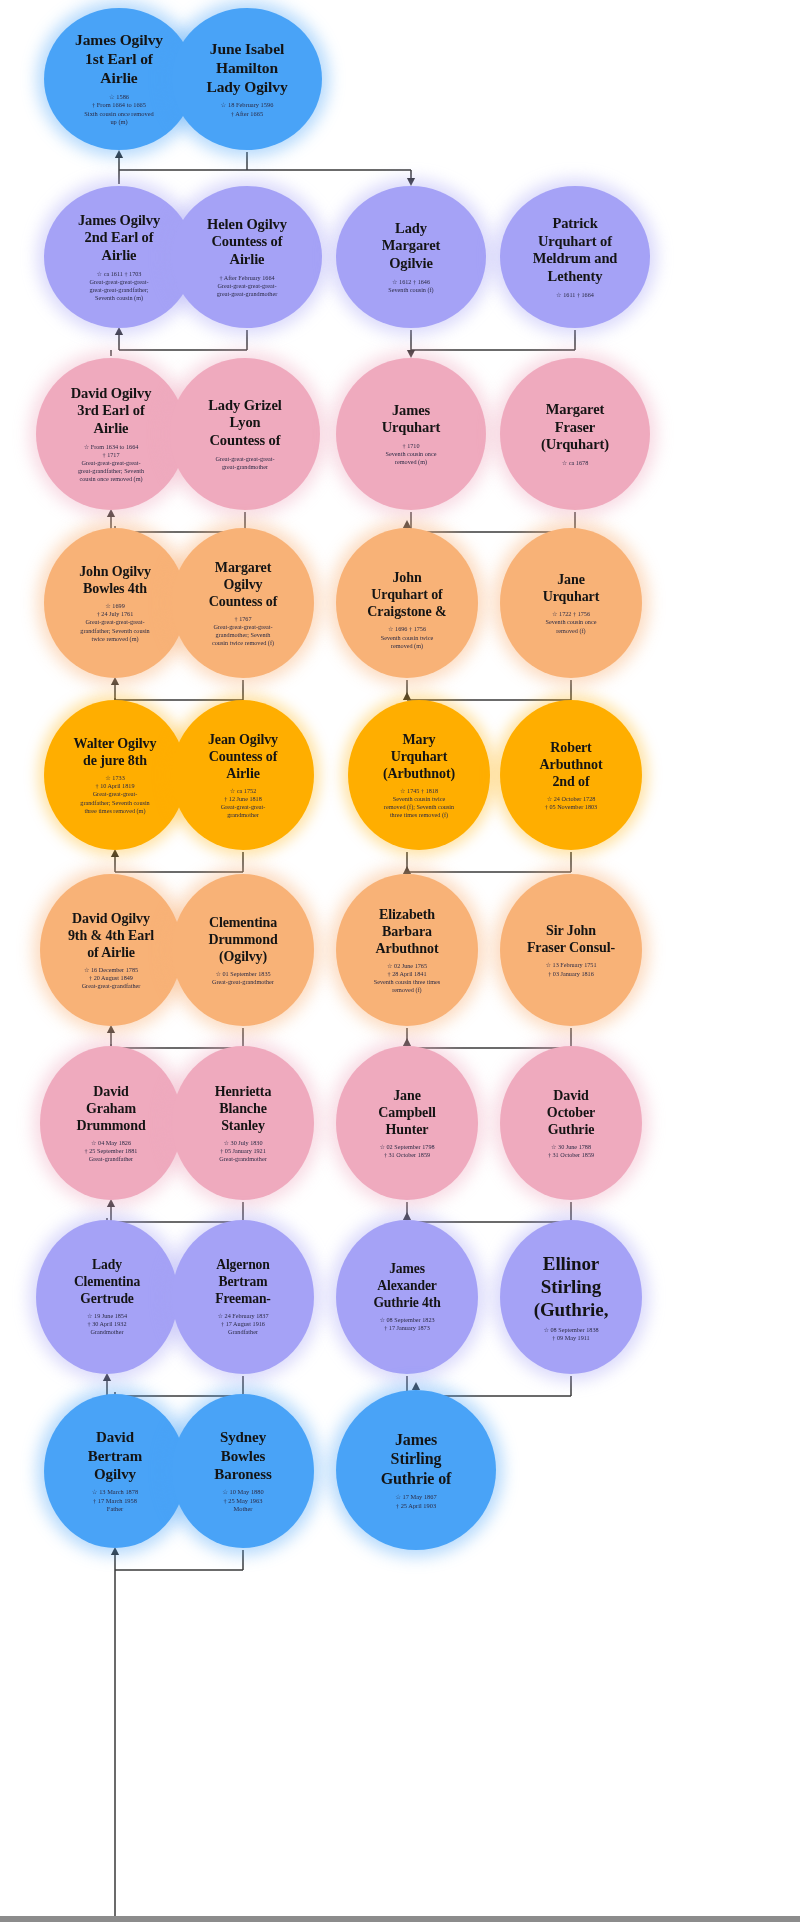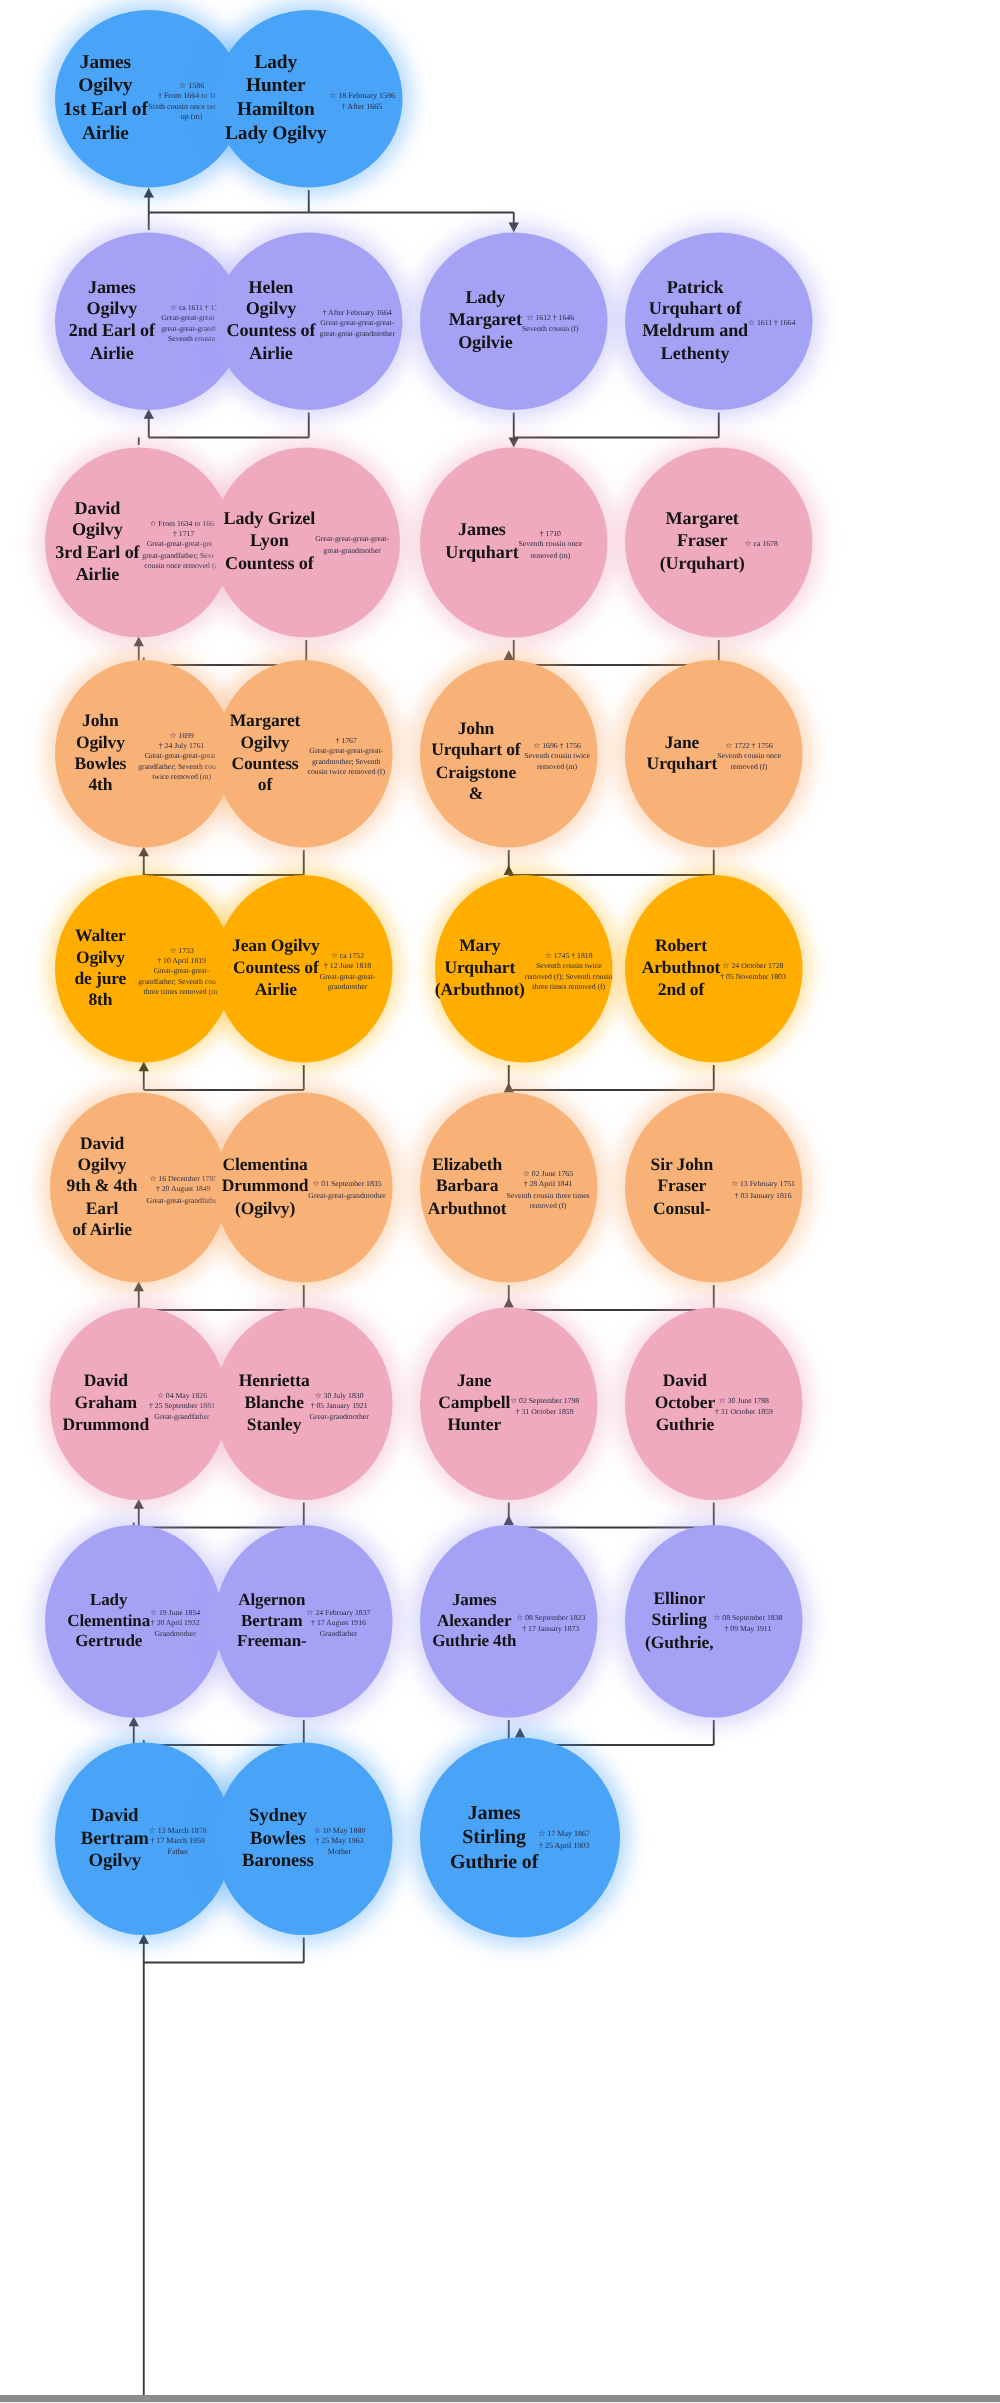--- a/index.html
+++ b/index.html
@@ -13,21 +13,21 @@
     width: 800px;
     height: 1922px;
     background: #ffffff;
     overflow: hidden;
   }
 
   
   .node {
     position: absolute;
     display: flex;
-    flex-direction: row;
+    flex-direction: column;
     align-items: center;
     justify-content: center;
     text-align: center;
     border-radius: 50%;
     z-index: 3;
     padding: 4px 6px;
   }
   .node .nm {
     font-weight: bold;
     color: #141414;
@@ -161,21 +161,21 @@
         </div>
         <div class="det" style="font-size: 6.4px;">
           <div>☆  1586</div>
           <div>†  From 1664 to 1665</div>
           <div>Sixth cousin once removed</div>
           <div>up (m)</div>
         </div>
       </div>
       <div class="node c-blue" style="left: 172px; top: 8px; width: 150px; height: 142px;">
         <div class="nm" style="font-size: 15.5px;">
-          <div>Lady Hunter</div>
+          <div>June Isabel</div>
           <div>Hamilton</div>
           <div>Lady Ogilvy</div>
         </div>
         <div class="det" style="font-size: 6.4px;">
           <div>☆  18 February 1596</div>
           <div>†  After 1665</div>
         </div>
       </div>
       <div class="node c-purple" style="left: 44px; top: 186px; width: 150px; height: 142px;">
         <div class="nm" style="font-size: 14.5px;">
@@ -490,21 +490,21 @@
           <div>James</div>
           <div>Alexander</div>
           <div>Guthrie 4th</div>
         </div>
         <div class="det" style="font-size: 6.2px;">
           <div>☆  08 September 1823</div>
           <div>†  17 January 1873</div>
         </div>
       </div>
       <div class="node c-purple" style="left: 500px; top: 1220px; width: 142px; height: 154px;">
-        <div class="nm" style="font-size: 14px;">
+        <div class="nm" style="font-size: 19px;">
           <div>Ellinor</div>
           <div>Stirling</div>
           <div>(Guthrie,</div>
         </div>
         <div class="det" style="font-size: 6.2px;">
           <div>☆  08 September 1838</div>
           <div>†  09 May 1911</div>
         </div>
       </div>
       <div class="node c-blue" style="left: 44px; top: 1394px; width: 142px; height: 154px;">

